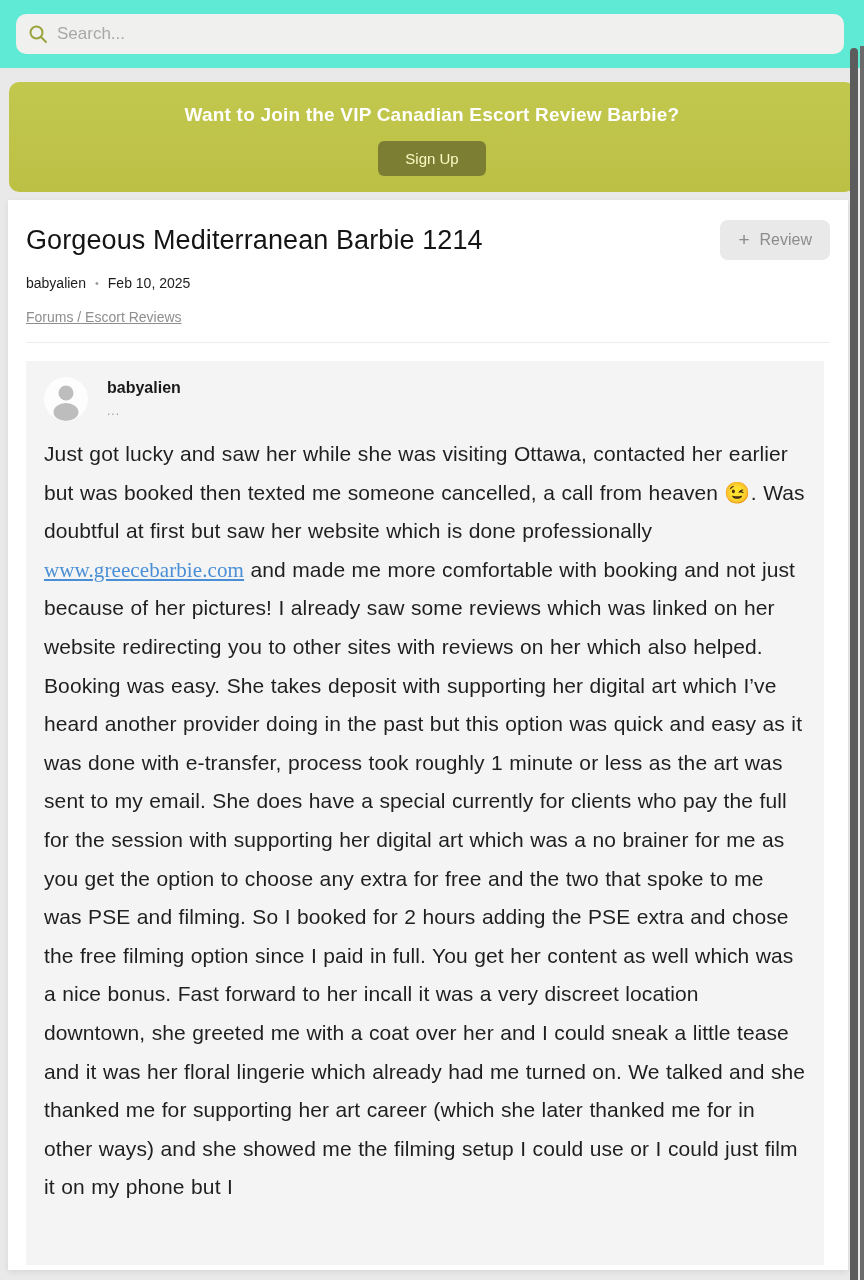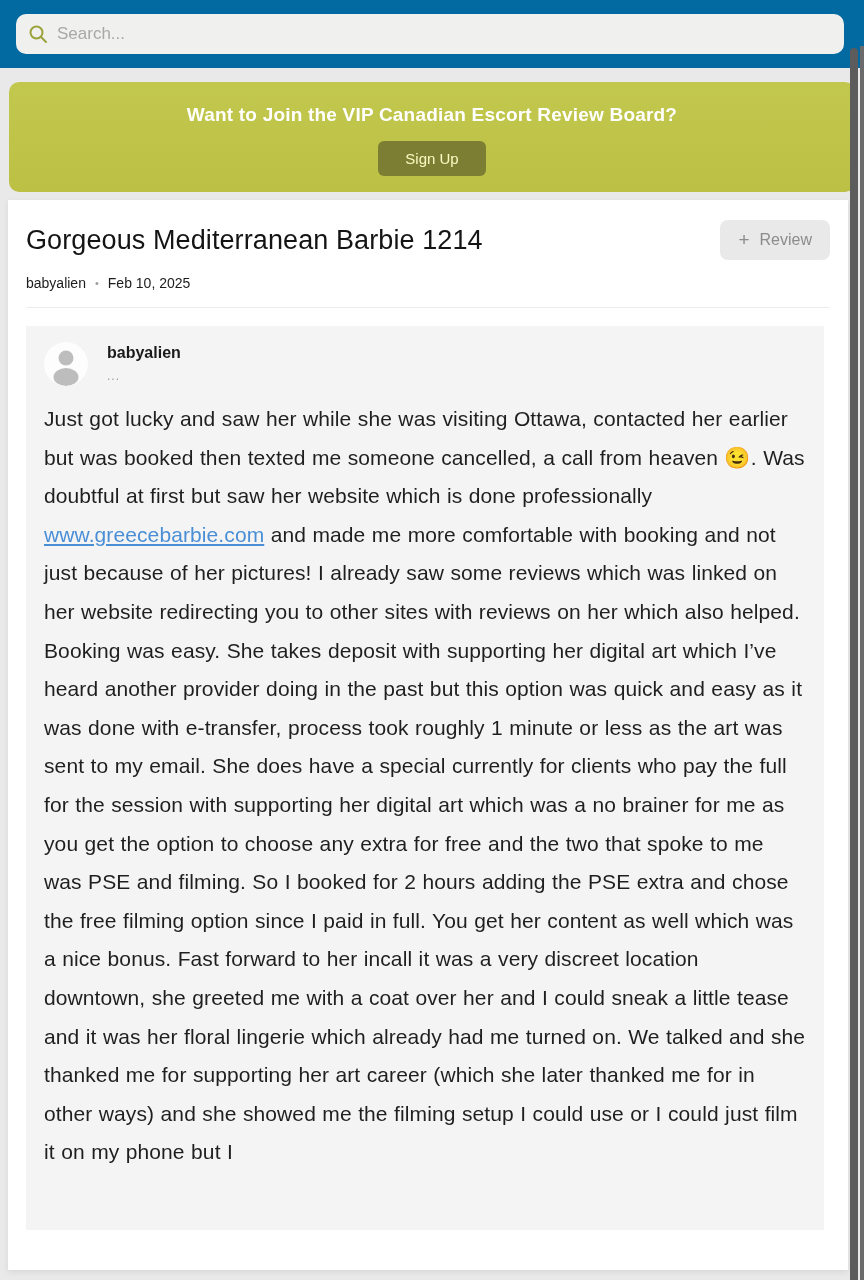--- a/index.html
+++ b/index.html
@@ -7,21 +7,21 @@
     width: 864px; height: 1280px;
     overflow: hidden;
     background: #e9e9e9;
     font-family: "Liberation Sans", sans-serif;
   }
   .stage { position: relative; width: 864px; height: 1280px; }
 
   
   .top-header {
     position: absolute; left: 0; top: 0; width: 864px; height: 68px;
-    background: #0369a1;
+    background: #5eead4;
   }
   .search-box {
     position: absolute; left: 16px; top: 14px; width: 828px; height: 40px;
     background: #f0f0ee; border-radius: 10px;
     display: flex; align-items: center; padding: 0 12px;
   }
   .search-box svg { flex: 0 0 auto; margin-right: 9px; }
   .search-input {
     flex: 1; border: none; outline: none; background: transparent;
     font-family: "Liberation Sans", sans-serif;
@@ -109,21 +109,21 @@
   .post-user-block { margin-left: 19px; padding-top: 2px; }
   .post-username { font-size: 16px; font-weight: bold; color: #1a1a1a; }
   .post-menu { margin-top: 7px; font-size: 12px; color: #9e9e9e; letter-spacing: 1px; cursor: pointer; }
 
   .post-body {
     margin-top: 14px;
     font-size: 21px; line-height: 38.6px; color: #1f1f1f;
     letter-spacing: 0.1px;
     word-spacing: 0.5px;
   }
-  .post-link { color: #4a8fd6; text-decoration: underline; cursor: pointer; }
+  .post-link { color: #4a8fd6; text-decoration: underline; cursor: pointer; font-family: Liberation Serif, serif; }
 
   
   .scrollbar-thumb {
     position: absolute; left: 850px; top: 48px; width: 8px; height: 1232px;
     background: #5c5c5c; border-radius: 4px 4px 0 0;
   }
   .window-edge {
     position: absolute; left: 860px; top: 46px; width: 4px; height: 1234px;
     background: #6b6b6b;
   }
@@ -137,41 +137,44 @@
     <div class="search-box">
       <svg width="20" height="20" viewBox="0 0 20 20">
         <circle cx="8.5" cy="8.5" r="6" fill="none" stroke="#9aa23a" stroke-width="2"></circle>
         <line x1="13" y1="13" x2="18" y2="18" stroke="#9aa23a" stroke-width="2" stroke-linecap="round"></line>
       </svg>
       <input class="search-input" type="text" placeholder="Search..." style="">
     </div>
   </div>
 
   <div class="vip-banner">
-    <div class="vip-heading">Want to Join the VIP Canadian Escort Review Board?</div>
+    <div class="vip-heading">Want to Join the VIP Canadian Escort Review Barbie?</div>
     <button class="signup-btn">Sign Up</button>
   </div>
 
   <div class="main-card">
     <div class="card-inner">
 
       <div class="title-row">
         <h1 class="page-title">Gorgeous Mediterranean Barbie 1214</h1>
         <button class="comment-btn">
           <span class="plus">+</span>
           <span>Review</span>
         </button>
       </div>
 
       <div class="meta-row">
         <span>babyalien</span>
         <span class="meta-dot">•</span>
         <span>Feb 10, 2025</span>
       </div>
 
+      <div class="breadcrumb-row">
+        <a class="breadcrumb-link">Forums / Escort Reviews</a>
+      </div>
 
       <div class="divider"></div>
 
       <div class="post-card">
 
         <div class="post-header">
           <div class="avatar">
             <svg width="44" height="44" viewBox="0 0 44 44">
               <circle cx="22" cy="16" r="7.5" fill="#bdbdbd"></circle>
               <ellipse cx="22" cy="35" rx="12.5" ry="9" fill="#bdbdbd"></ellipse>

